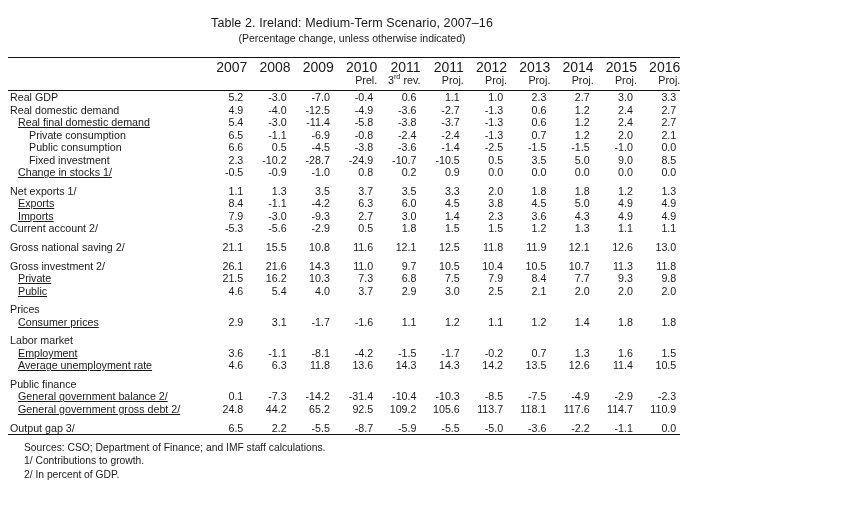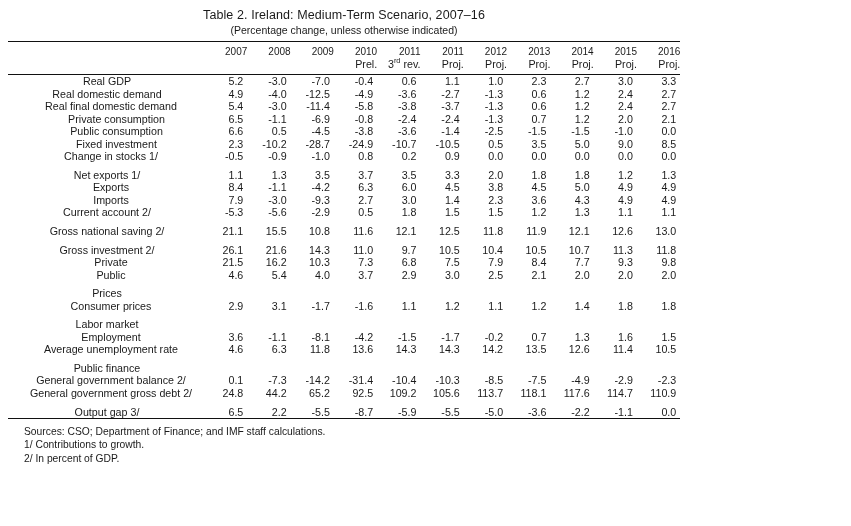--- a/index.html
+++ b/index.html
@@ -17,21 +17,21 @@
   .page {
     position: relative;
     width: 851px;
     height: 526px;
     box-sizing: border-box;
     padding: 4px 0 0 0;
   }
   .title-block {
     text-align: center;
     width: 680px;
-    margin: 4px;
+    margin: 12px;
   }
   .title {
     font-size: 12.5px;
     line-height: 15px;
     letter-spacing: 0.1px;
     white-space: nowrap;
   }
   .subtitle {
     font-size: 10.5px;
     line-height: 14px;
@@ -68,21 +68,21 @@
   .rule-bot td {
     border-top: 1px solid #111;
     height: 2px;
     font-size: 0;
     line-height: 0;
   }
   .hdr-yr td {
     text-align: right;
     padding-top: 5px;
     padding-bottom: 0px;
-    font-size: 10px;
+    font-size: 14px;
     line-height: 13px;
     padding-right: 4px;
   }
   .hdr-sub td {
     text-align: right;
     padding-top: 1px;
     padding-bottom: 2px;
     font-size: 10.7px;
     line-height: 13px;
     padding-right: 4px;
@@ -90,32 +90,32 @@
   .hdr-yr td.lbl-cell, .hdr-sub td.lbl-cell { text-align: left; }
   tr.drow td {
     font-size: 10.7px;
     line-height: 12.55px;
     height: 12.55px;
     text-align: right;
     padding-right: 4px;
     white-space: nowrap;
   }
   tr.drow td.lbl-cell {
-    text-align: center;
+    text-align: left;
     padding-right: 0;
     padding-left: 2px;
     white-space: nowrap;
   }
   tr.drow.spacer td {
     height: 6px;
     line-height: 6px;
     font-size: 0;
   }
   .ind0 { padding-left: 2px !important; }
-  .ind1 { padding-left: 10px !important; }
+  .ind1 { padding-left: 10px !important; text-decoration: underline; }
   .ind2 { padding-left: 21px !important; }
   .notes {
     margin-left: 24px;
     margin-top: 4px;
     font-size: 10.3px;
     line-height: 13.2px;
   }
   .notes div { white-space: nowrap; }
   sup {
     font-size: 7.4px;

